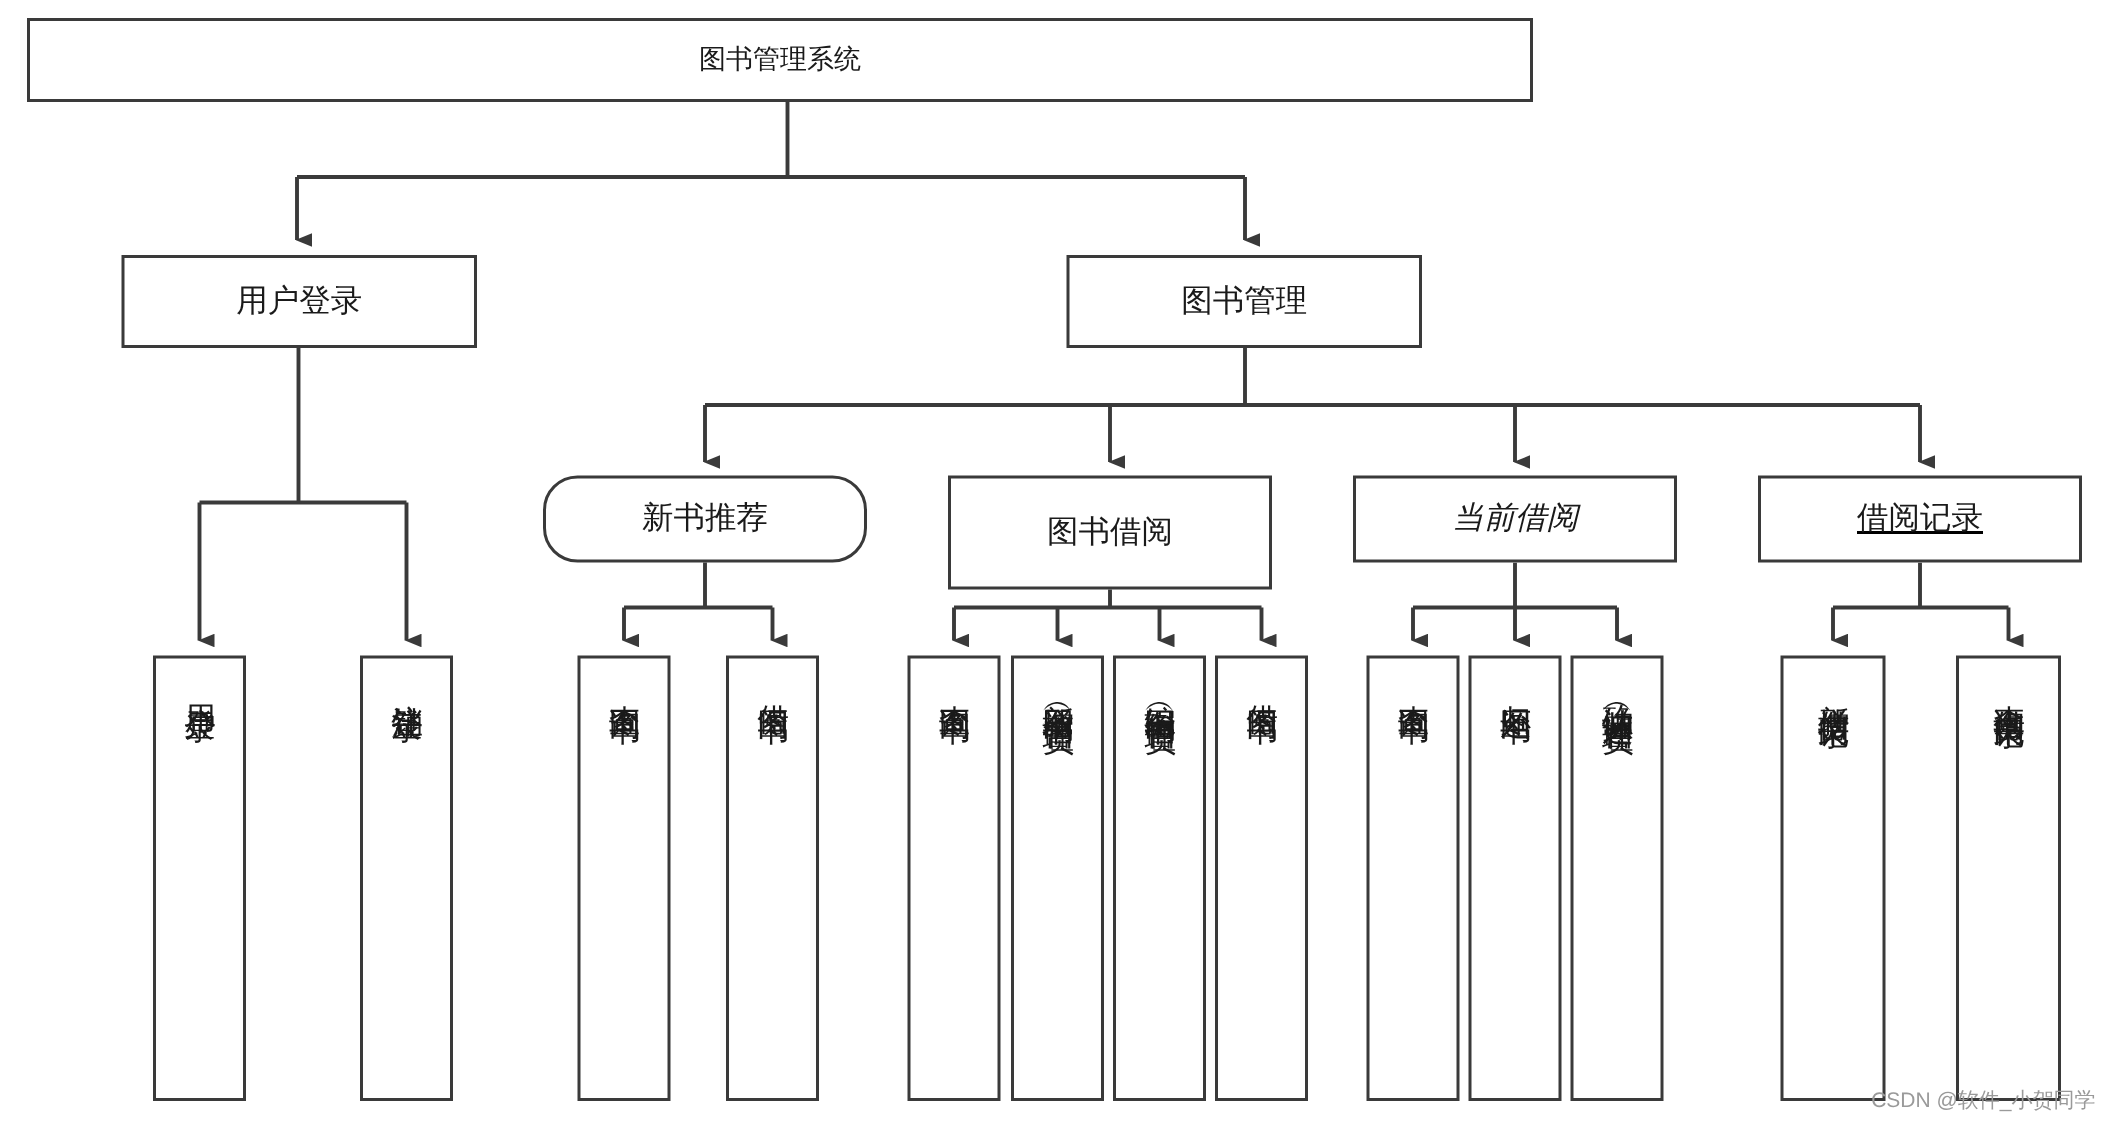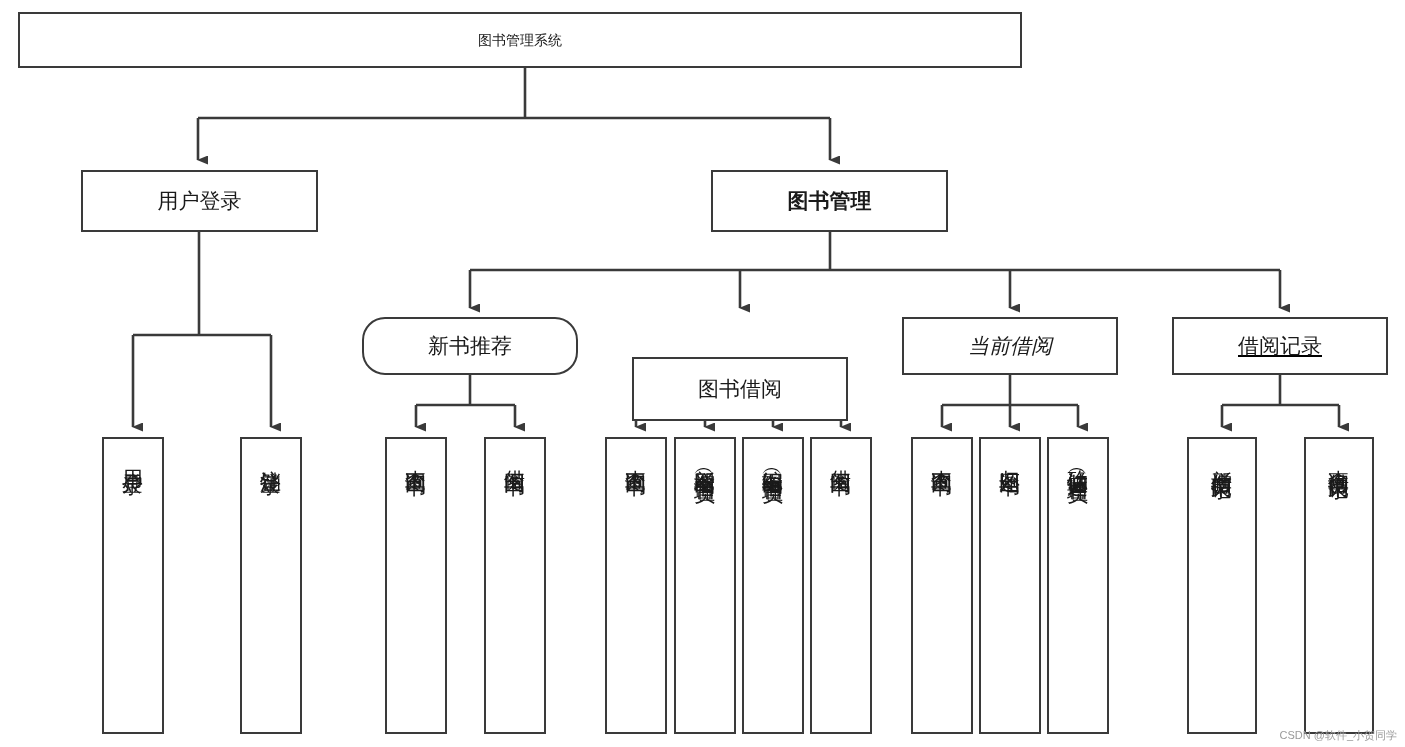--- a/index.html
+++ b/index.html
@@ -38,39 +38,39 @@
   .node-label {
     color: #1a1a1a;
     text-align: center;
     line-height: 1.18;
     white-space: nowrap;
   }
   .node.horizontal .node-label {
     font-size: 21px;
   }
   .node.root .node-label {
-    font-size: 14px;
+    font-size: 18px;
   }
   .node.vertical {
     align-items: flex-start;
     justify-content: center;
     padding-top: 14px;
   }
   .node.vertical .node-label {
     writing-mode: vertical-rl;
     text-orientation: upright;
     font-size: 21px;
     letter-spacing: 2px;
     line-height: 1;
   }
   #watermark {
     position: absolute;
     right: 8px;
     bottom: 4px;
-    font-size: 11px;
+    font-size: 14px;
     color: #9a9a9a;
     z-index: 5;
     white-space: nowrap;
     font-family: "Liberation Sans", "DejaVu Sans", sans-serif;
   }
 </style>
 </head>
 <body>
 
 <div id="diagram-root">
@@ -125,28 +125,28 @@
     </g>
   </svg>
 
   <div class="node root horizontal" style="left:18px; top:12px; width:1004px; height:56px;">
     <span class="node-label">图书管理系统</span>
   </div>
 
   <div class="node horizontal" style="left:81px; top:170px; width:237px; height:62px;">
     <span class="node-label">用户登录</span>
   </div>
-  <div class="node horizontal" style="left:711px; top:170px; width:237px; height:62px;font-weight:bold;">
+  <div class="node horizontal" style="left:711px; top:170px; width:237px; height:62px;">
     <span class="node-label">图书管理</span>
   </div>
 
   <div class="node horizontal" style="left:362px; top:317px; width:216px; height:58px;border-radius:23px;">
     <span class="node-label">新书推荐</span>
   </div>
-  <div class="node horizontal" style="left:632px; top:317px; width:216px; height:64px;margin-top:40px;">
+  <div class="node horizontal" style="left:632px; top:317px; width:216px; height:76px;">
     <span class="node-label">图书借阅</span>
   </div>
   <div class="node horizontal" style="left:902px; top:317px; width:216px; height:58px;font-style:italic;">
     <span class="node-label">当前借阅</span>
   </div>
   <div class="node horizontal" style="left:1172px; top:317px; width:216px; height:58px;text-decoration:underline;">
     <span class="node-label">借阅记录</span>
   </div>
 
   <div class="node vertical" style="left:102px; top:437px; width:62px; height:297px;">

